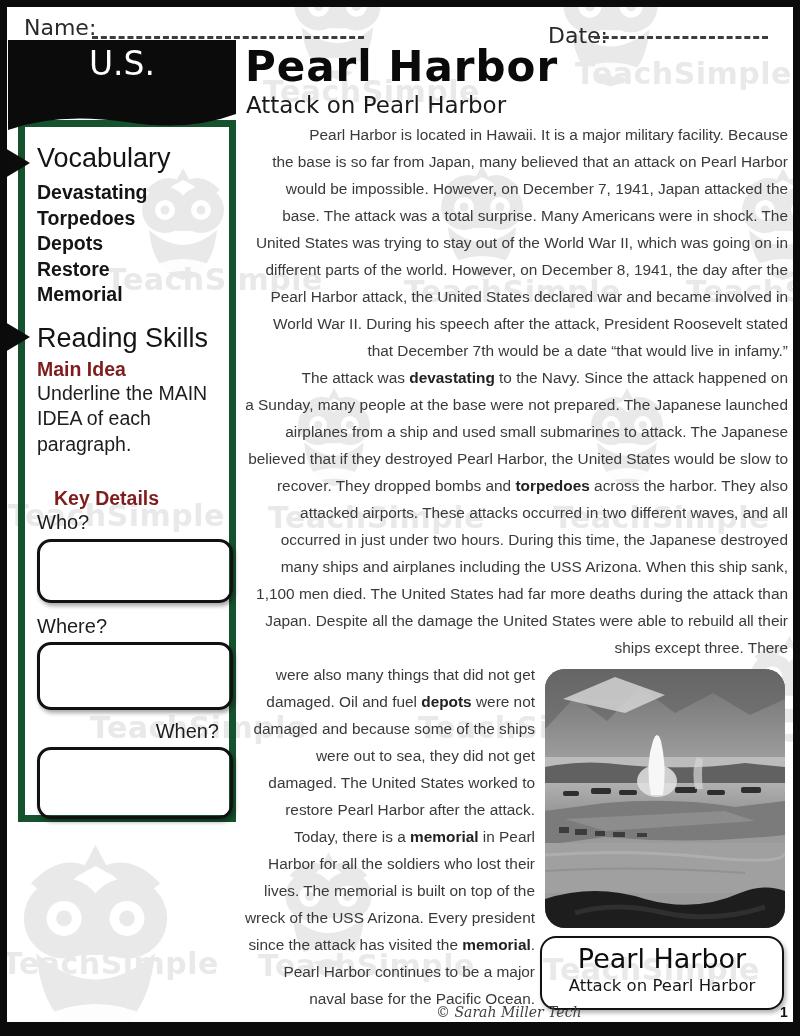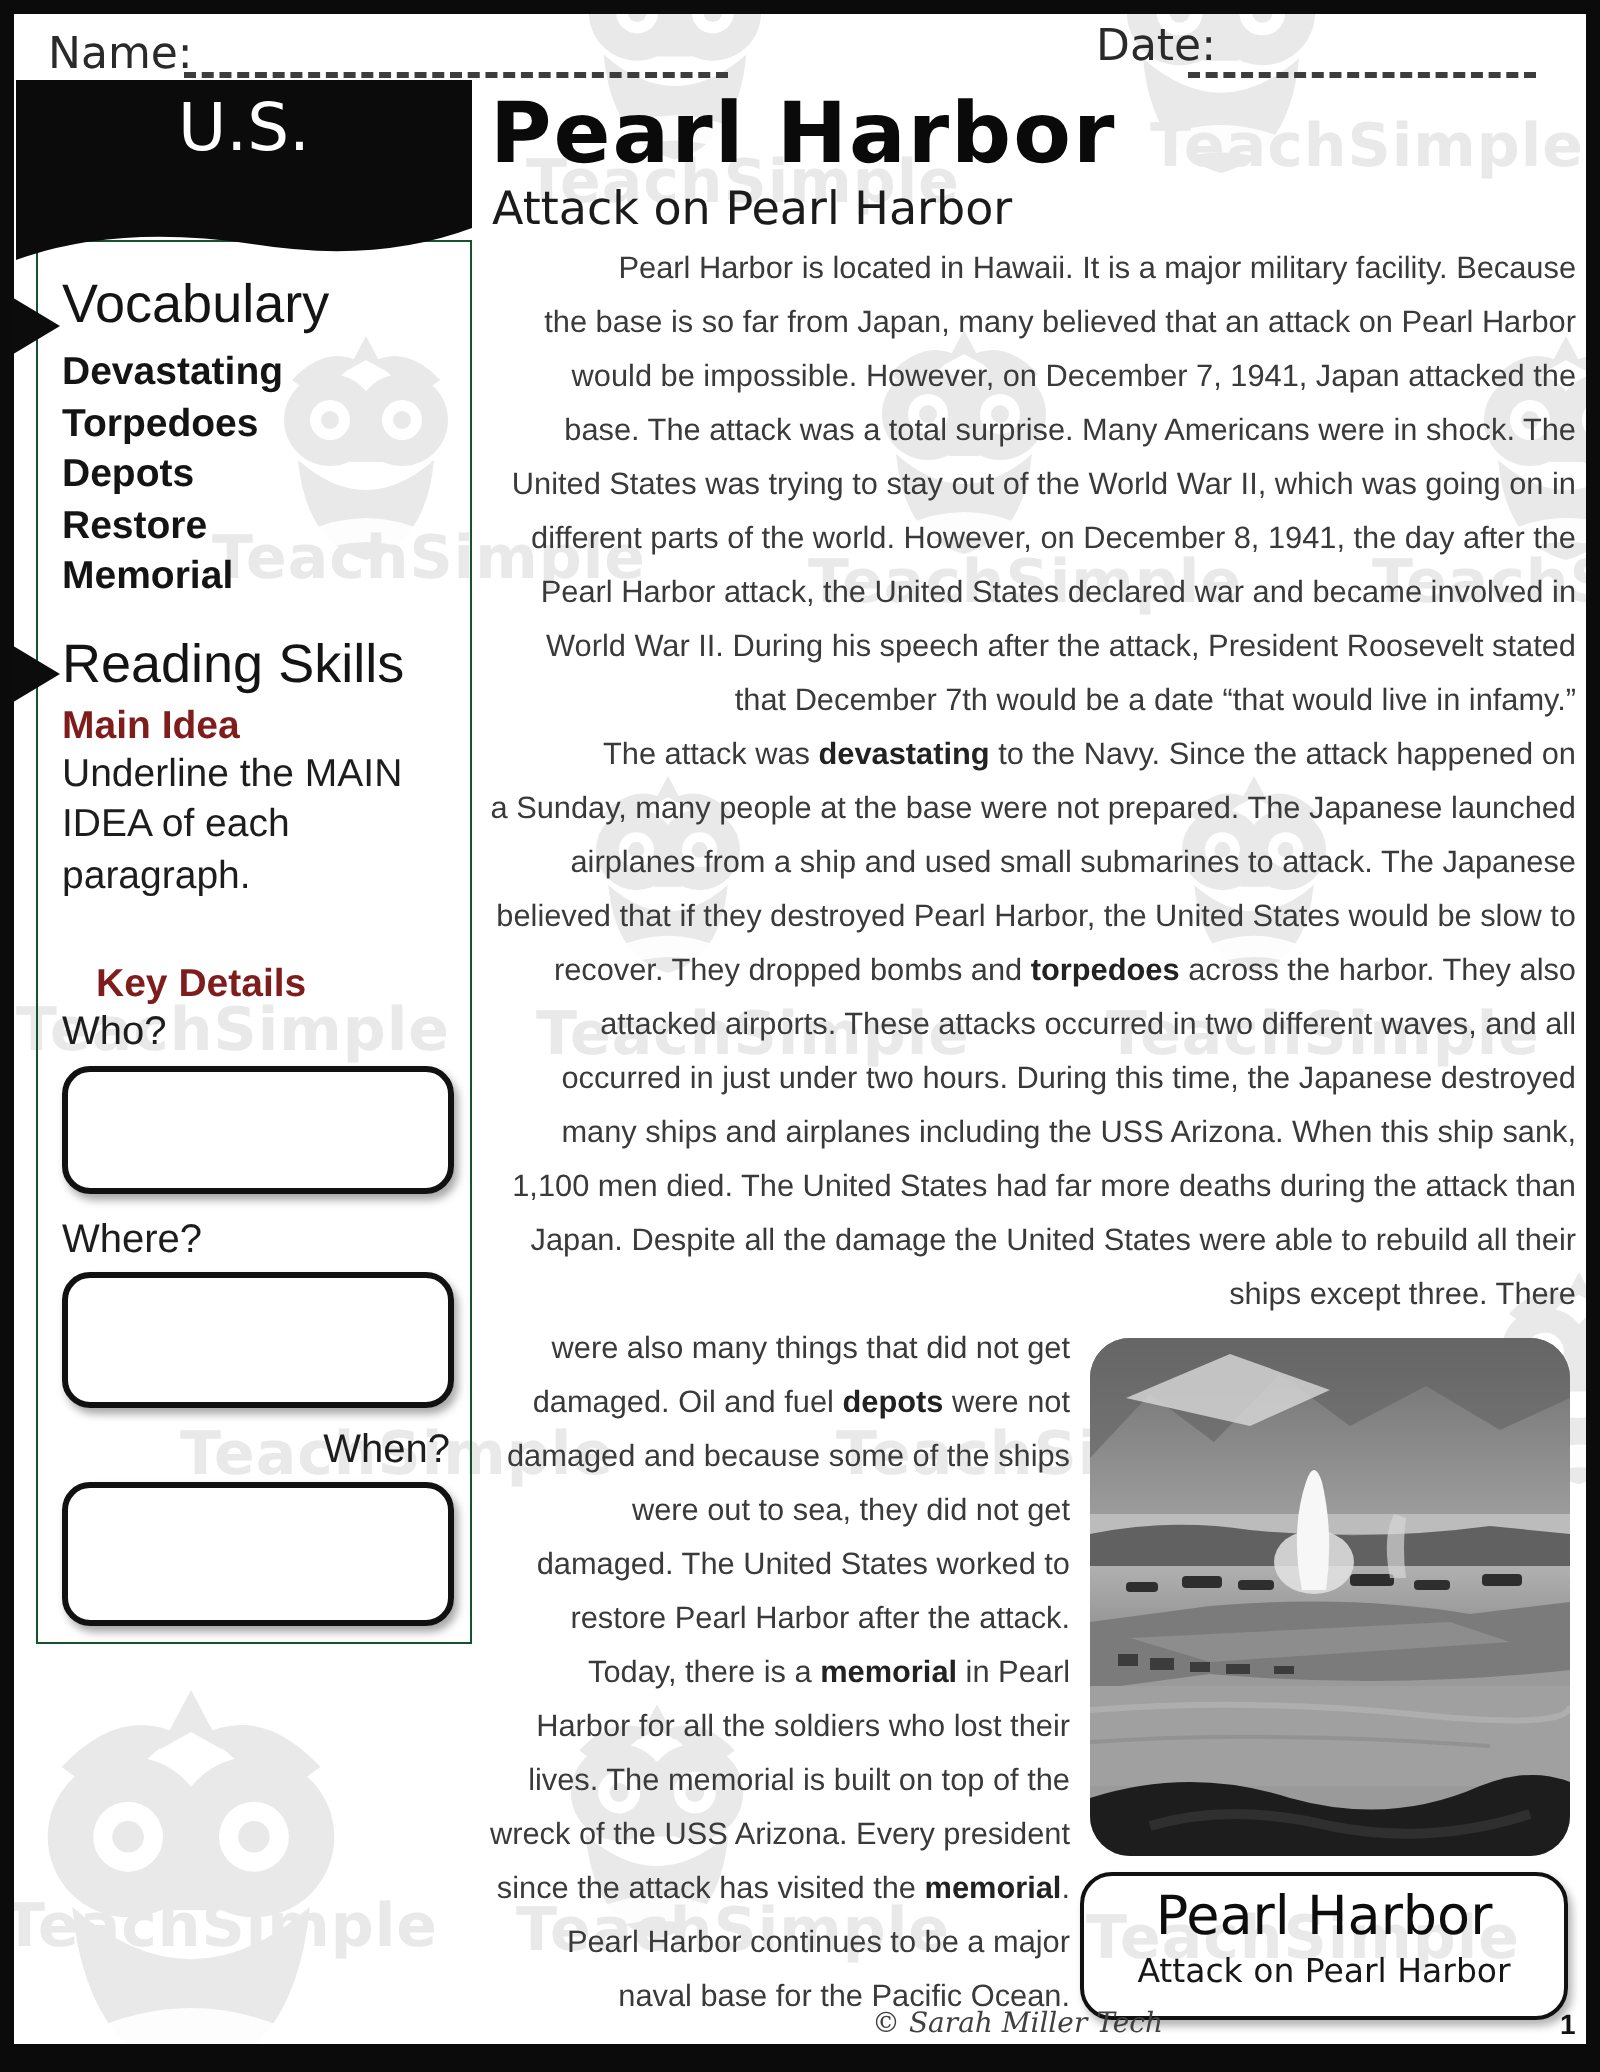--- a/index.html
+++ b/index.html
@@ -38,21 +38,21 @@
   #banner .banner-text {
     position:absolute; left:0; top:4px; width:228px; text-align:center;
     color:#ffffff; font-family:"DejaVu Sans", sans-serif; z-index:2;
   }
   .banner-line1 { font-size:33px; line-height:40px; }
   .banner-line2 { font-size:37px; line-height:44px; }
 
   
   #sidebar-box {
     position:absolute; left:18px; top:120px; width:218px; height:702px;
-    border:1px solid #14532d; background:transparent; z-index:8;
+    border:7px solid #14532d; background:transparent; z-index:8;
     padding:0 10px 0 12px;
   }
   .sb-arrow {
     position:absolute; z-index:13; width:0; height:0;
     border-top:15px solid transparent; border-bottom:15px solid transparent;
     border-left:25px solid #0c0c0c;
   }
   .sb-heading {
     font-family:"Liberation Sans", sans-serif; font-size:27px; font-weight:400;
     color:#141414; line-height:31px;
@@ -189,21 +189,21 @@
       <div class="wm-text" style="left: 543px; top: 952px;">TeachSimple</div>
     </div>
 
   <div class="frame frame-top"></div>
   <div class="frame frame-left"></div>
   <div class="frame frame-right"></div>
   <div class="frame frame-bottom"></div>
 
   <div class="hdr-label" style="left:24px; top:15px;">Name:</div>
   <div class="write-line" style="left:92px; top:36px; width:272px;"></div>
-  <div class="hdr-label" style="left:548px; top:11px;">Date:</div>
+  <div class="hdr-label" style="left:548px; top:23px;">Date:</div>
   <div class="write-line" style="left:594px; top:36px; width:174px;"></div>
 
   <div id="banner">
     <svg width="228" height="100" viewBox="0 0 228 100">
       <path d="M0,0 H228 V74 Q180,92 118,82 Q50,72 0,90 Z" fill="#0b0b0b"></path>
     </svg>
     <div class="banner-text">
       <div class="banner-line1">U.S.</div>
     </div>
   </div>

